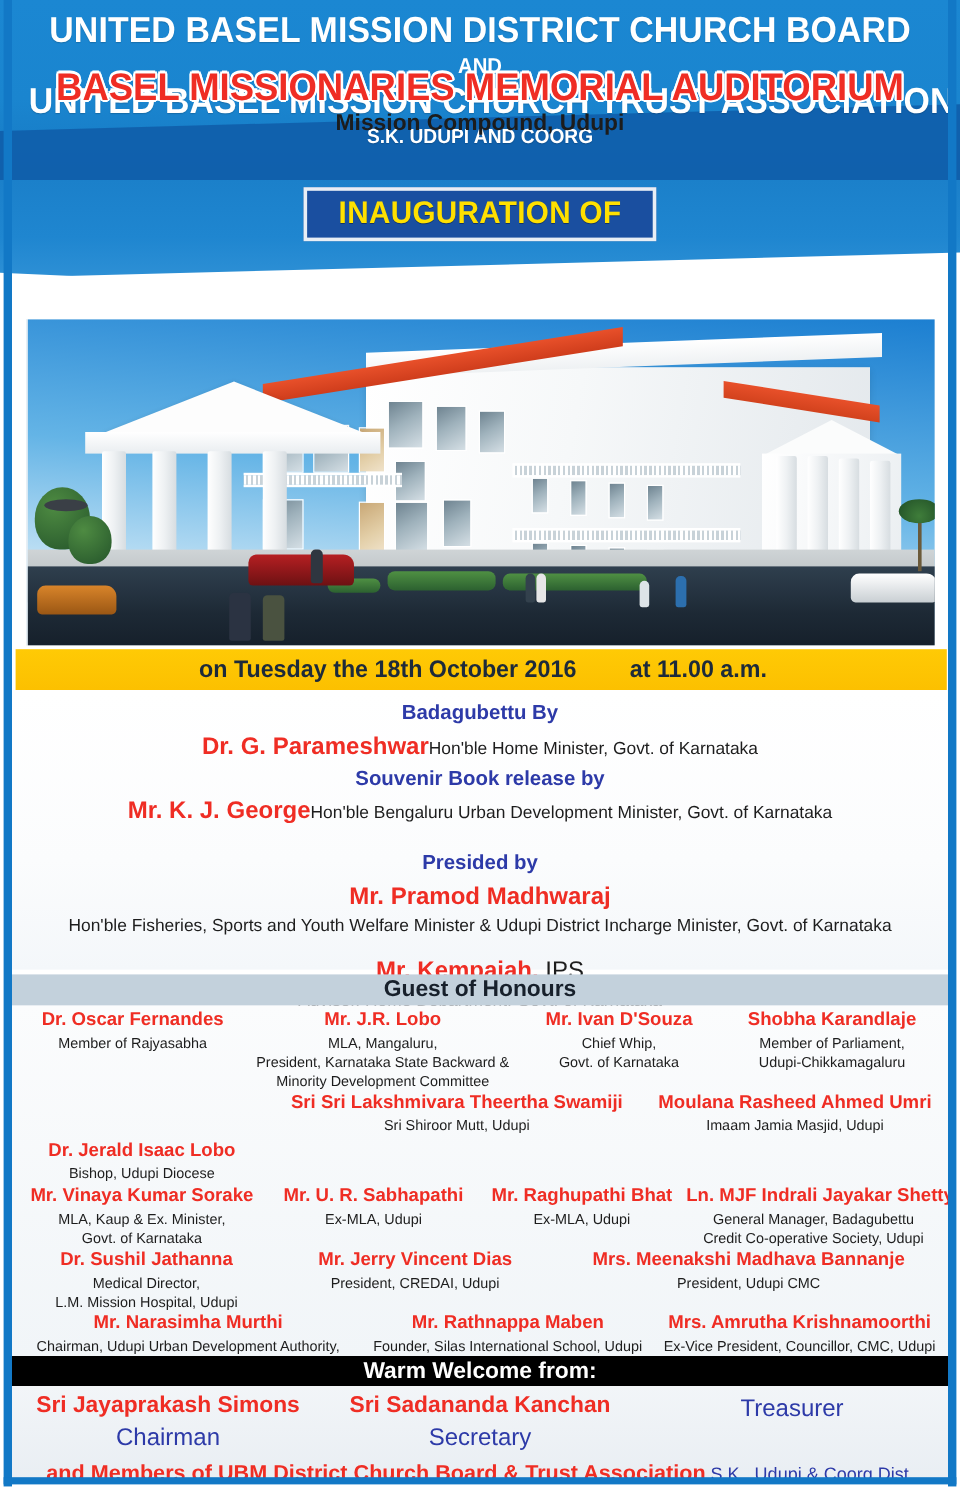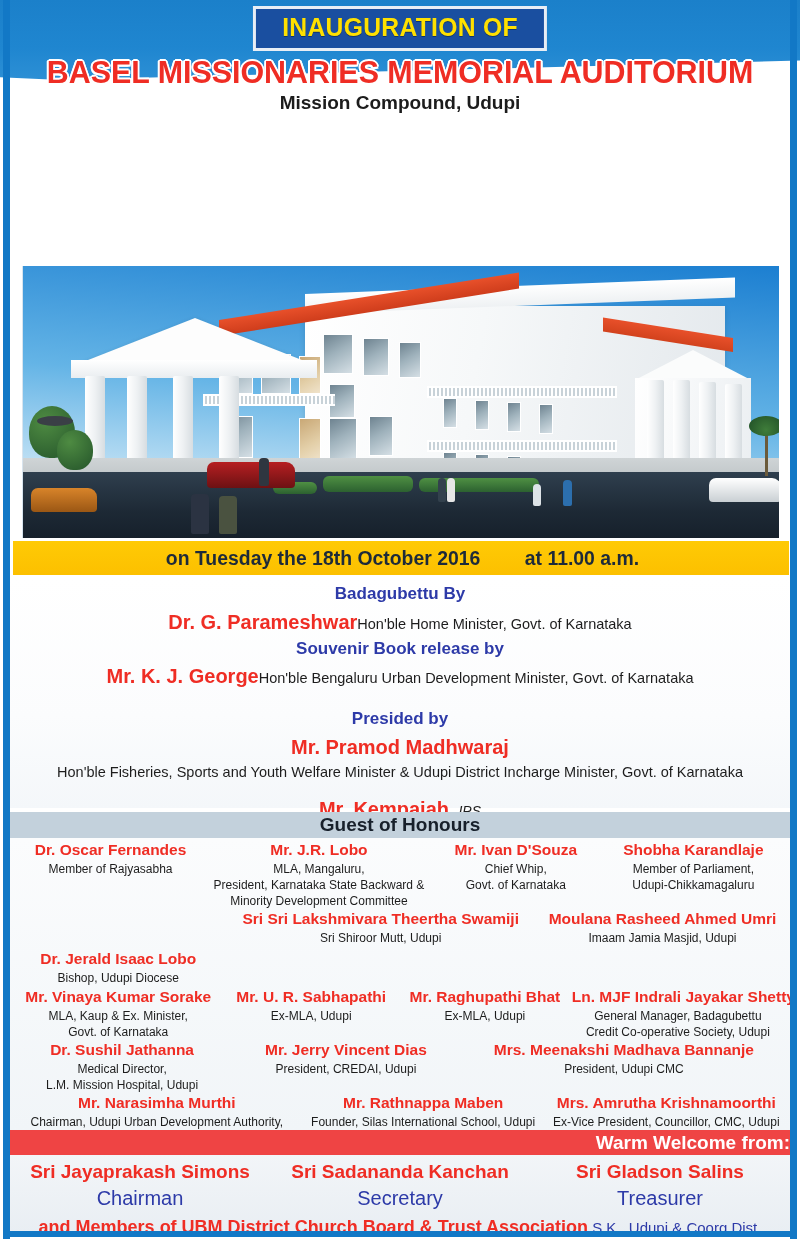--- a/index.html
+++ b/index.html
@@ -202,21 +202,21 @@
   .program {
     position: absolute; left: 10px; right: 10px; top: 578px; height: 230px;
     background: linear-gradient(180deg,#ffffff 0%, #fbfcfd 60%, #f4f7fa 100%);
     z-index: 15; text-align: center; padding-top: 4px;
   }
   .role { color: #2d3aa8; font-weight: bold; font-size: 17px; line-height: 1.45; }
   .pname { color: #ef2d24; font-weight: bold; font-size: 20px; }
   .pdesc { color: #1d1d1d; font-size: 14.5px; }
   .prow { line-height: 1.5; }
   .pnote { color: #1d1d1d; font-size: 14.5px; font-style: italic; line-height: 1.7; }
-  .ips { color: #1d1d1d; font-size: 14px; font-style: italic; }
+  .ips { color: #1d1d1d; font-size: 20px; }
 
   
   .goh-band {
     position: absolute; left: 10px; right: 10px; top: 812px; height: 26px;
     background: #c3d1dc; z-index: 16;
     display: flex; align-items: center; justify-content: center;
   }
   .goh-band span { color: #17202b; font-weight: bold; font-size: 19px; }
   .guests {
     position: absolute; left: 10px; right: 10px; top: 838px; height: 292px;
@@ -224,22 +224,22 @@
     z-index: 16; padding: 2px 4px 0 4px;
   }
   .grow { display: flex; width: 100%; }
   .gcell { text-align: center; padding: 0 2px; }
   .gname { color: #ef2d24; font-weight: bold; font-size: 15.5px; line-height: 1.35; white-space: nowrap; }
   .gdesc { color: #1d1d1d; font-size: 12px; line-height: 1.35; }
 
   
   .welcome-band {
     position: absolute; left: 10px; right: 10px; top: 1130px; height: 25px;
-    background: #ef4444; z-index: 18;
-    display: flex; align-items: center; justify-content: flex-end;
+    background: #000000; z-index: 18;
+    display: flex; align-items: center; justify-content: center;
   }
   .welcome-band span { color: #ffffff; font-weight: bold; font-size: 19px; }
   .welcome {
     position: absolute; left: 10px; right: 10px; top: 1155px; height: 78px;
     background: linear-gradient(180deg,#f2f5f8 0%, #e9eef3 100%);
     z-index: 18; text-align: center; padding-top: 5px;
   }
   .wrow { display: flex; }
   .wcell { flex: 1; text-align: center; }
   .wname { color: #ef2d24; font-weight: bold; font-size: 19px; line-height: 1.25; }
@@ -250,20 +250,29 @@
 </style>
 </head>
 <body>
 
 <div class="poster">
 
   <div class="frame-left"></div>
   <div class="frame-right"></div>
   <div class="frame-bottom"></div>
 
+  <div class="header">
+    <div class="header-wave"></div>
+    <div class="header-inner">
+      <div class="org-line1">UNITED BASEL MISSION DISTRICT CHURCH BOARD</div>
+      <div class="org-and">AND</div>
+      <div class="org-line2">UNITED BASEL MISSION CHURCH TRUST ASSOCIATION</div>
+      <div class="org-sub">S.K. UDUPI AND COORG</div>
+    </div>
+  </div>
 
   <div class="titleblock">
     <div class="tb-diag"></div>
     <div class="tb-diag2"></div>
     <div class="inaug-box">
       <span class="inaug-text">INAUGURATION OF</span>
     </div>
   </div>
   <div class="aud-title">BASEL MISSIONARIES MEMORIAL AUDITORIUM</div>
   <div class="aud-sub">Mission Compound, Udupi</div>
@@ -470,21 +479,20 @@
     <div class="wrow">
       <div class="wcell">
         <div class="wname">Sri Jayaprakash Simons</div>
         <div class="wtitle">Chairman</div>
       </div>
       <div class="wcell">
         <div class="wname">Sri Sadananda Kanchan</div>
         <div class="wtitle">Secretary</div>
       </div>
       <div class="wcell">
-        <div class="wname">Sri Gladson Salins</div>
         <div class="wtitle">Treasurer</div>
       </div>
     </div>
     <div class="wfoot">
       <span class="wfoot-red">and Members of UBM District Church Board &amp; Trust Association</span><span class="wfoot-blue"> S.K., Udupi &amp; Coorg Dist.</span>
     </div>
   </div>
 
 </div>
 

